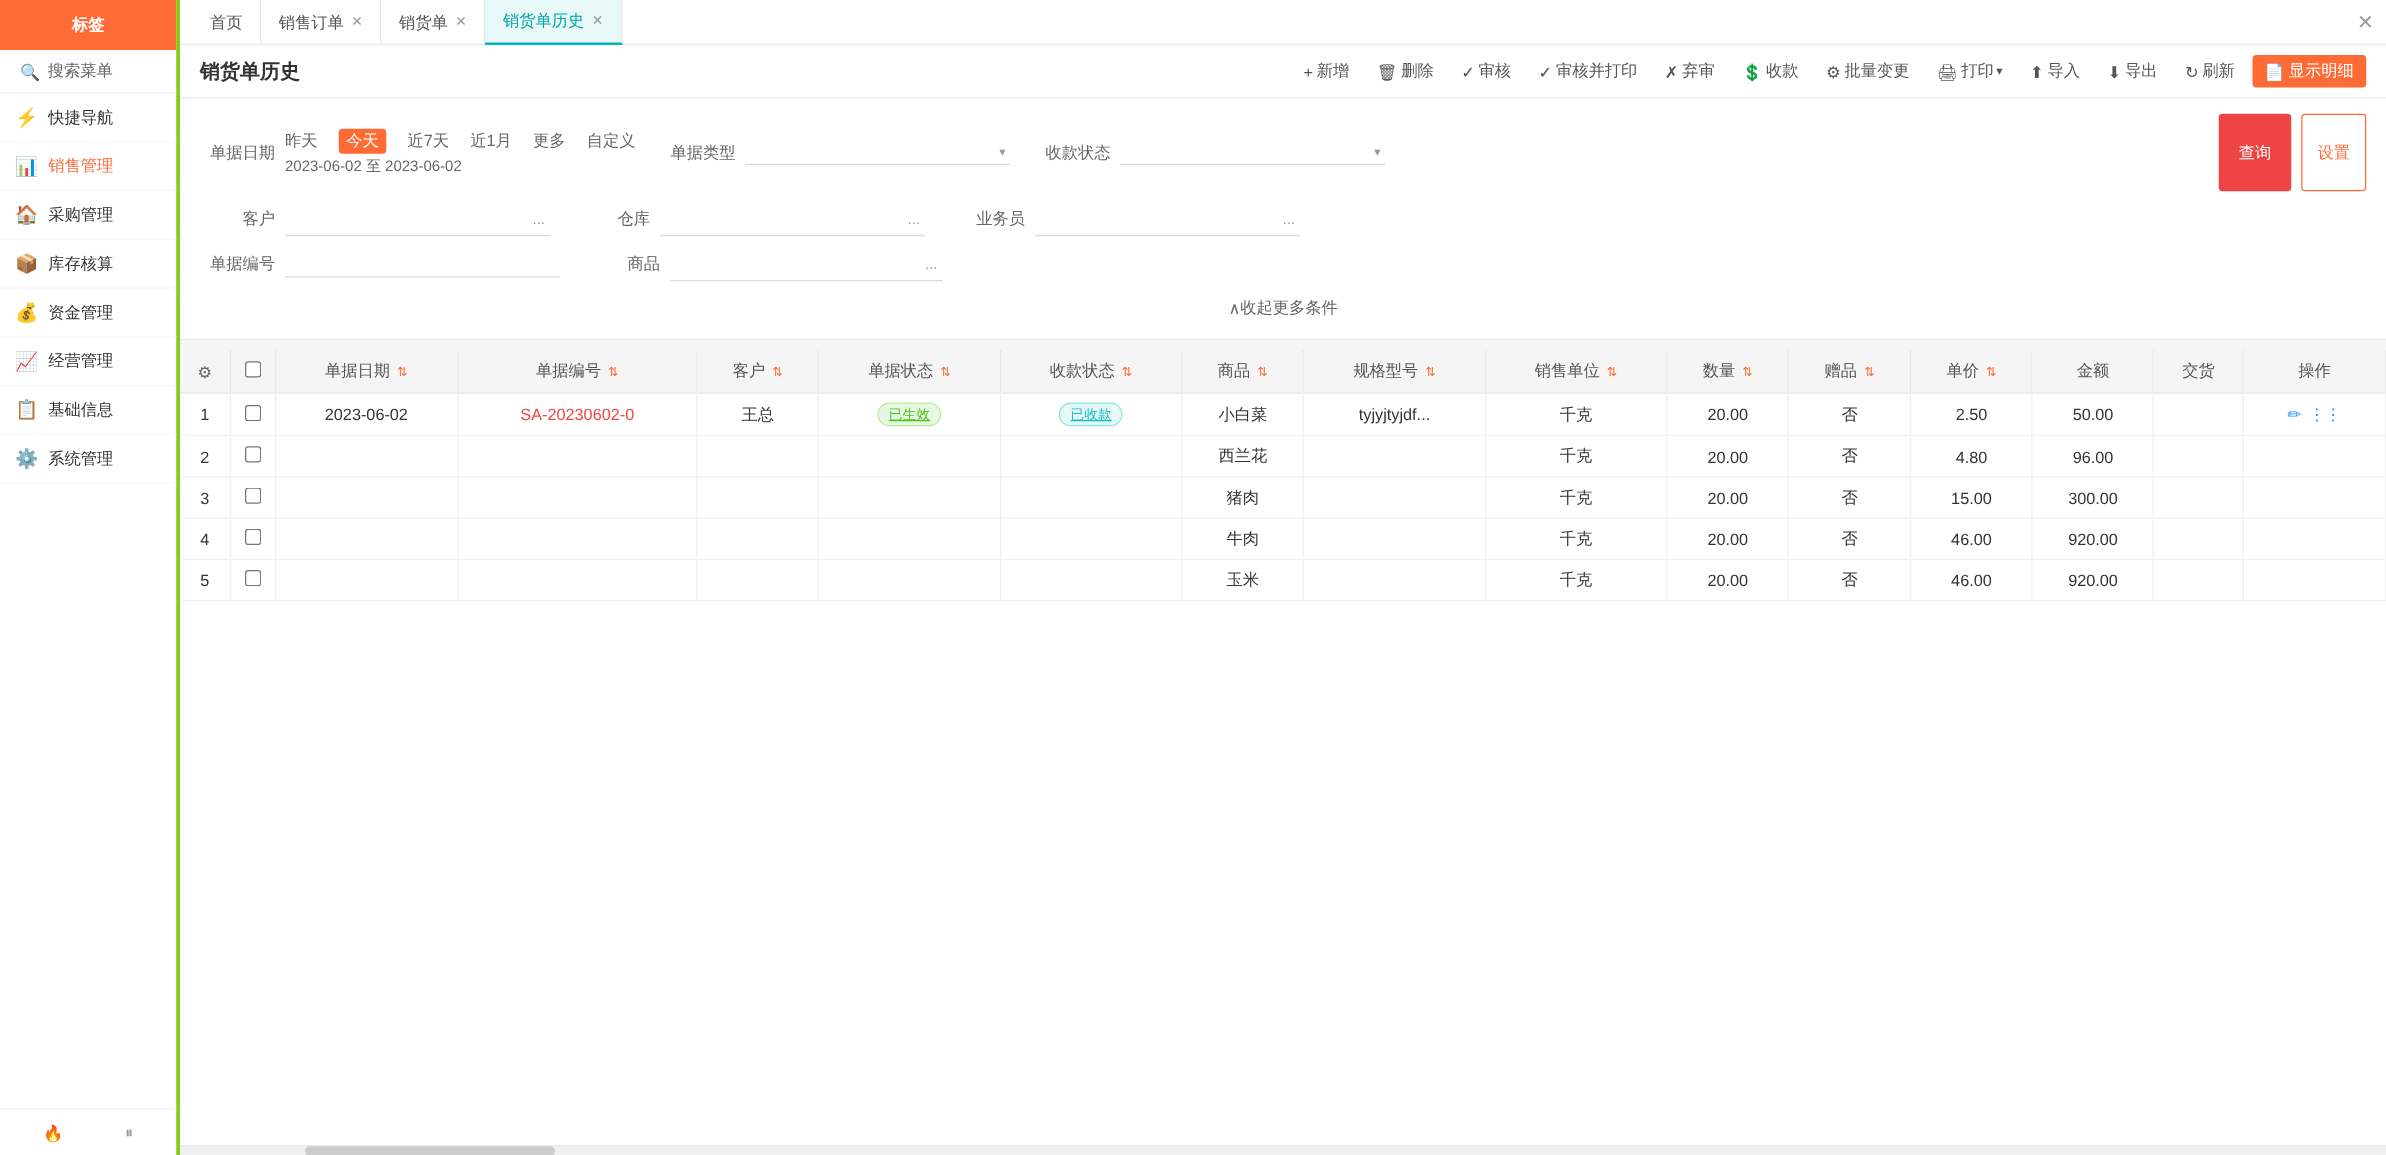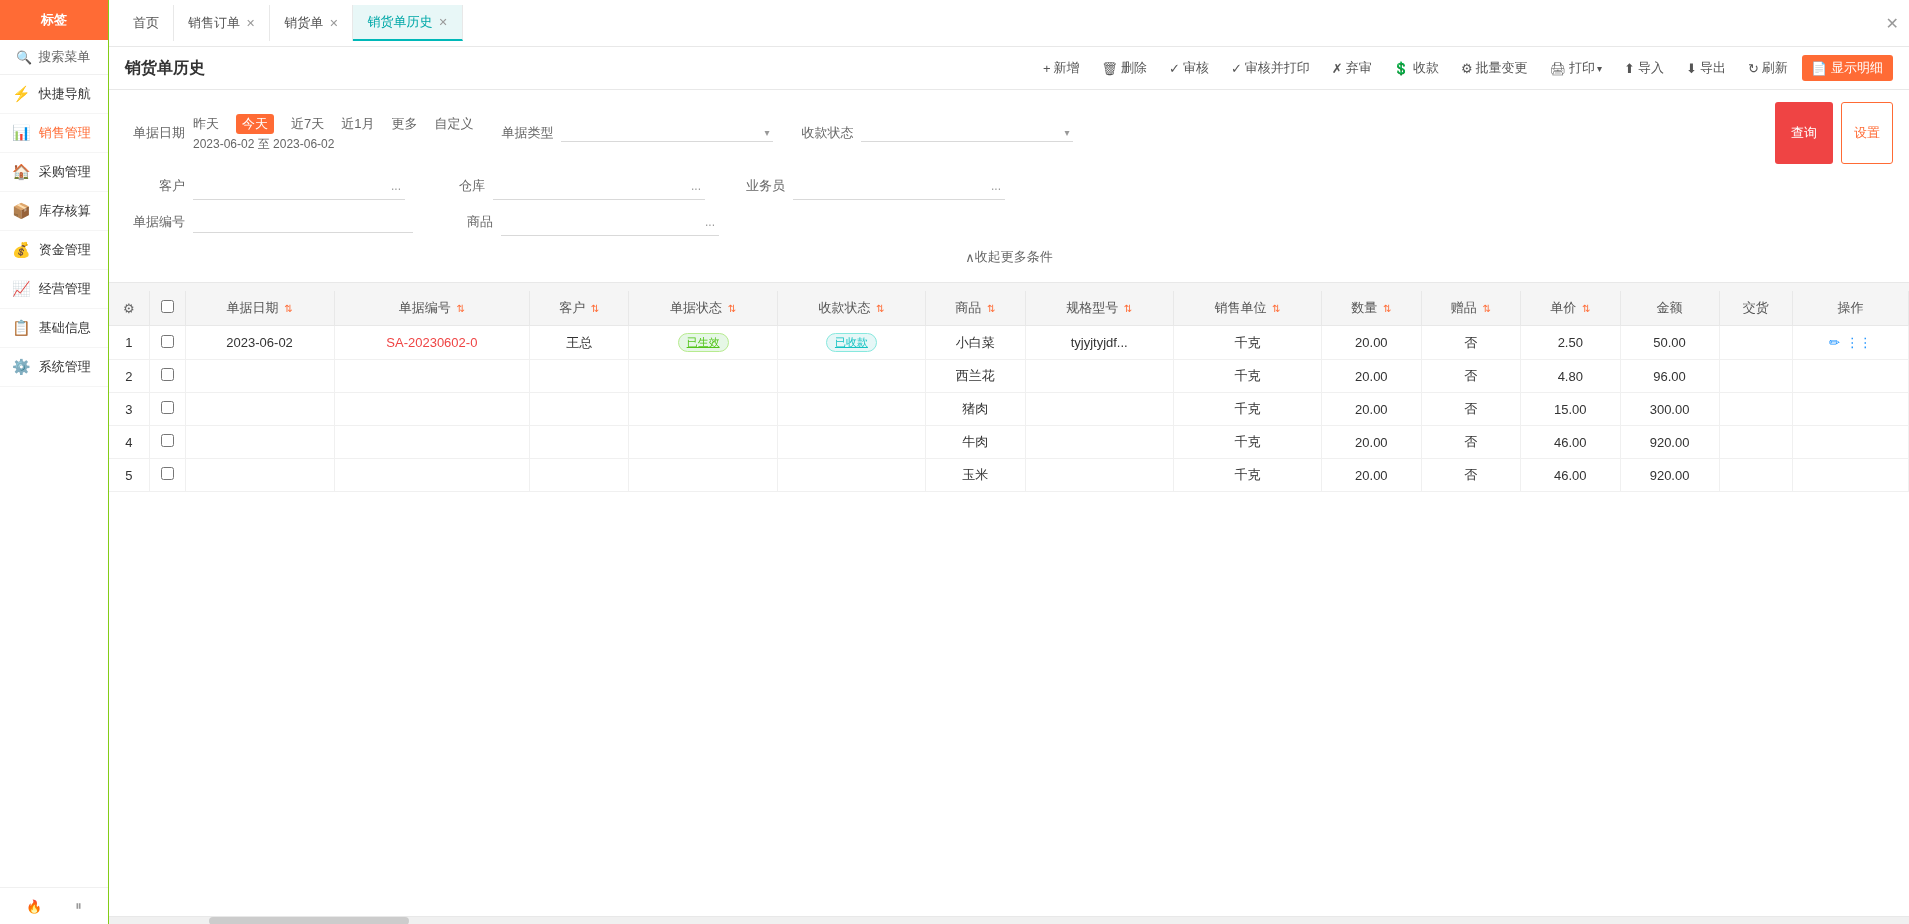--- a/index.html
+++ b/index.html
@@ -1,22 +1,22 @@
 <!DOCTYPE html>
 <html><head>
   <meta charset="utf-8">
   <style>
     * { box-sizing: border-box; margin: 0; padding: 0; font-family: "Microsoft YaHei", Arial, sans-serif; font-size: 13px; }
     body { display: flex; height: 924px; overflow: hidden; background: #f5f5f5; }
 
     
     .sidebar {
-      width: 109px;
+      width: 144px;
       background: #fff;
-      border-right: 1px solid #84cc16;
+      border-right: 3px solid #84cc16;
       display: flex;
       flex-direction: column;
       flex-shrink: 0;
     }
     .sidebar-logo {
       height: 40px;
       background: #ff6b35;
       display: flex;
       align-items: center;
       justify-content: center;
@@ -60,21 +60,21 @@
       flex-direction: column;
       overflow: hidden;
     }
 
     
     .tabs-bar {
       display: flex;
       align-items: center;
       background: #fff;
       border-bottom: 1px solid #e8e8e8;
-      height: 47px;
+      height: 36px;
       padding: 4px 10px;
     }
     .tab {
       display: flex;
       align-items: center;
       padding: 0 14px;
       height: 36px;
       cursor: pointer;
       color: #555;
       border-right: 1px solid #e8e8e8;

